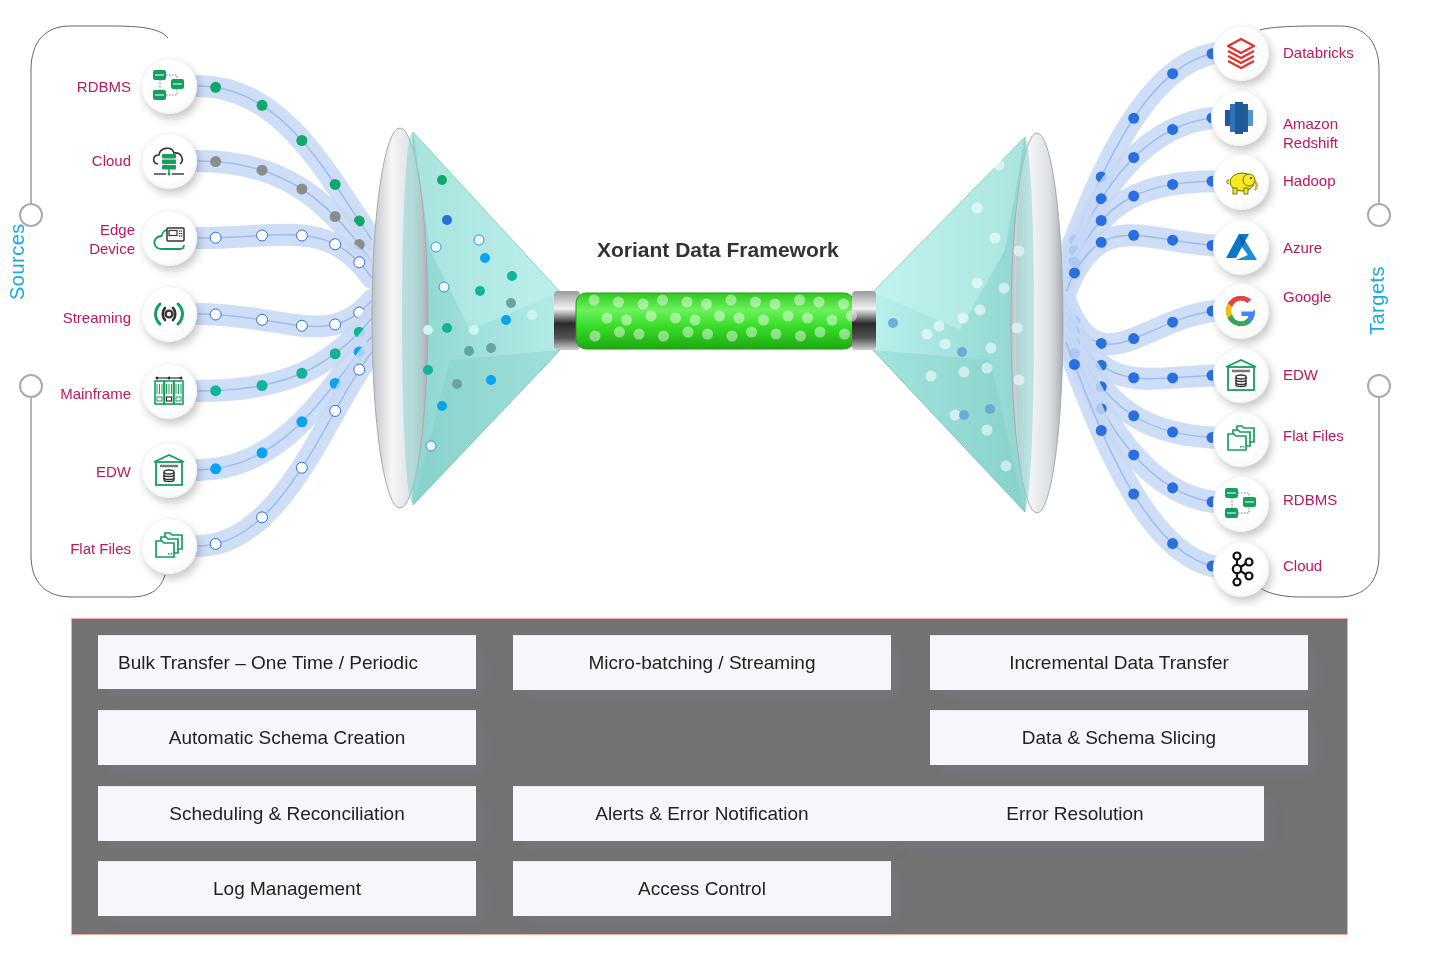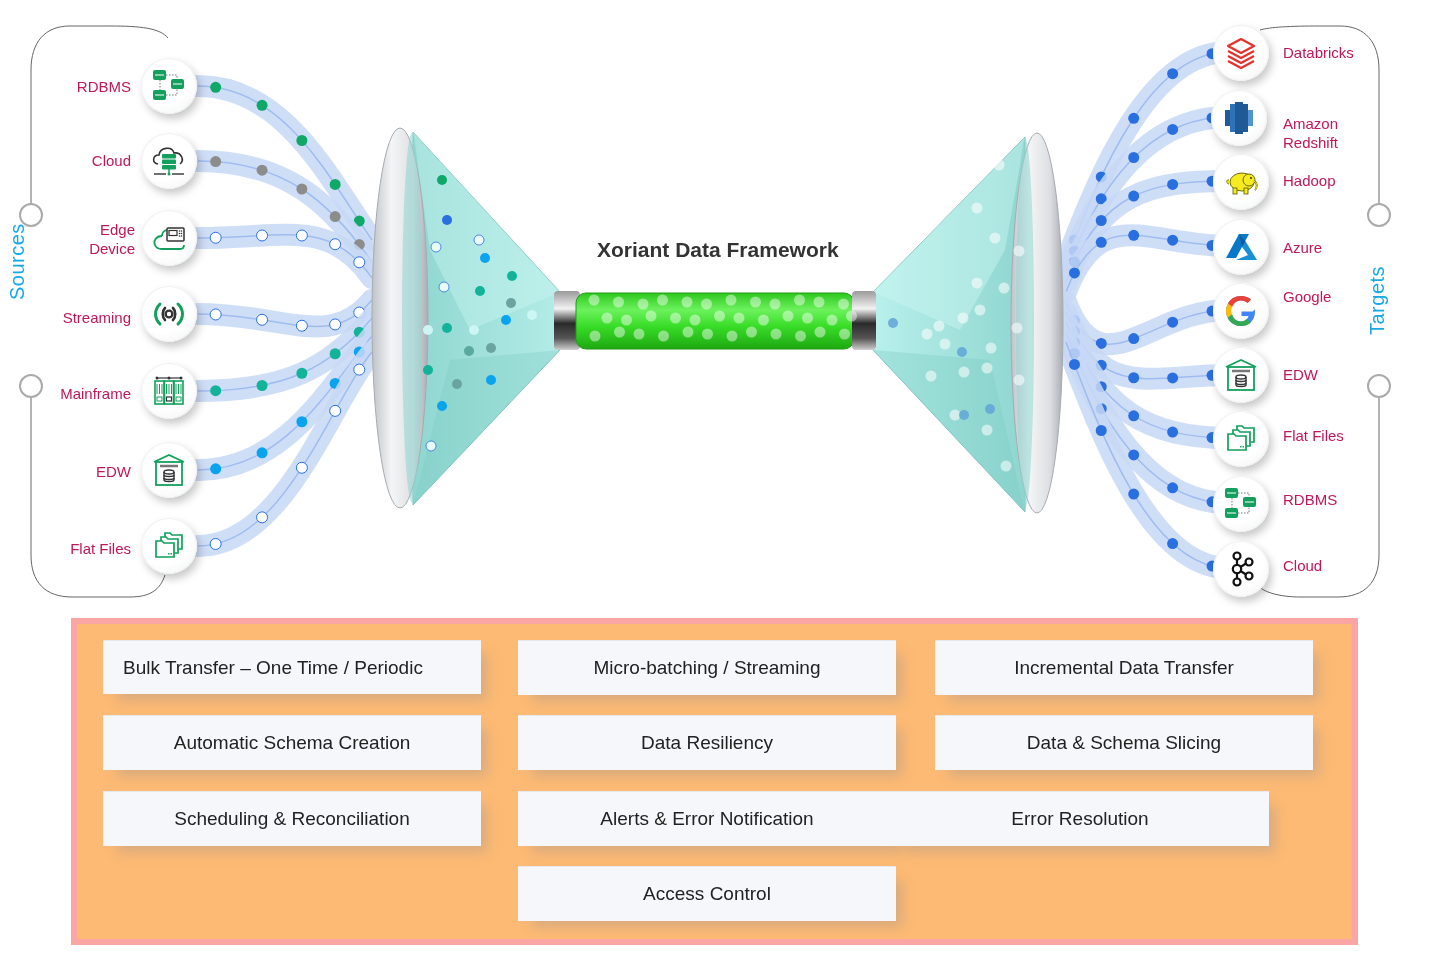--- a/index.html
+++ b/index.html
@@ -12,21 +12,21 @@
           display:flex; align-items:center; justify-content:center; }
   .node svg { width:38px; height:38px; }
   .node-label { position:absolute; font-size:15px; color:#be185d; line-height:19px; }
   .src-label { text-align:right; width:120px; }
   .tgt-label { text-align:left; width:120px; }
   .side-label { position:absolute; color:#17a9e6; font-size:20px; letter-spacing:0.5px; }
   #sources-label { left:6px; top:300px; transform:rotate(-90deg); transform-origin:left top; }
   #targets-label { left:1366px; top:335px; transform:rotate(-90deg); transform-origin:left top; }
   #framework-title { position:absolute; left:578px; top:238px; font-size:21px; font-weight:bold; color:#333;margin-left:19px; }
   #features-panel { position:absolute; left:71px; top:618px; width:1275px; height:315px;
-                    border:6px solid #fca5a5; background:#fdba74; }
+                    border:1px solid #fca5a5; background:#737373; }
   .feature { position:absolute; width:378px; height:54px; background:#f6f7fb;
              border-top:1px solid #e6e8ee;
              box-shadow: 10px 10px 12px -4px rgba(120,130,150,0.28);
              display:flex; align-items:center; justify-content:center;
              font-size:19px; color:#222; }
   .feature.left-align { justify-content:flex-start; padding-left:20px; box-sizing:border-box; }
 </style>
 </head>
 <body>
 
@@ -554,21 +554,21 @@
   </svg>
 </div>
 <div class="node-label tgt-label" style="left:1283px;top:556px">Cloud</div>
 
 <div id="features-panel">
   <div class="feature left-align" style="left:26px;top:16px">Bulk Transfer – One Time / Periodic</div>
   <div class="feature" style="left:441px;top:16px">Micro-batching / Streaming</div>
   <div class="feature" style="left:858px;top:16px">Incremental Data Transfer</div>
 
   <div class="feature" style="left:26px;top:91px">Automatic Schema Creation</div>
-  <div class="feature" style="left:441px;top:91px">Data Resiliency</div>
   <div class="feature" style="left:858px;top:91px">Data &amp; Schema Slicing</div>
 
   <div class="feature" style="left:26px;top:167px">Scheduling &amp; Reconciliation</div>
   <div class="feature" style="left:441px;top:167px">Alerts &amp; Error Notification</div>
   <div class="feature" style="left:814px;top:167px">Error Resolution</div>
 
+  <div class="feature" style="left:26px;top:242px">Log Management</div>
   <div class="feature" style="left:441px;top:242px">Access Control</div>
 </div>
 
 </body></html>

